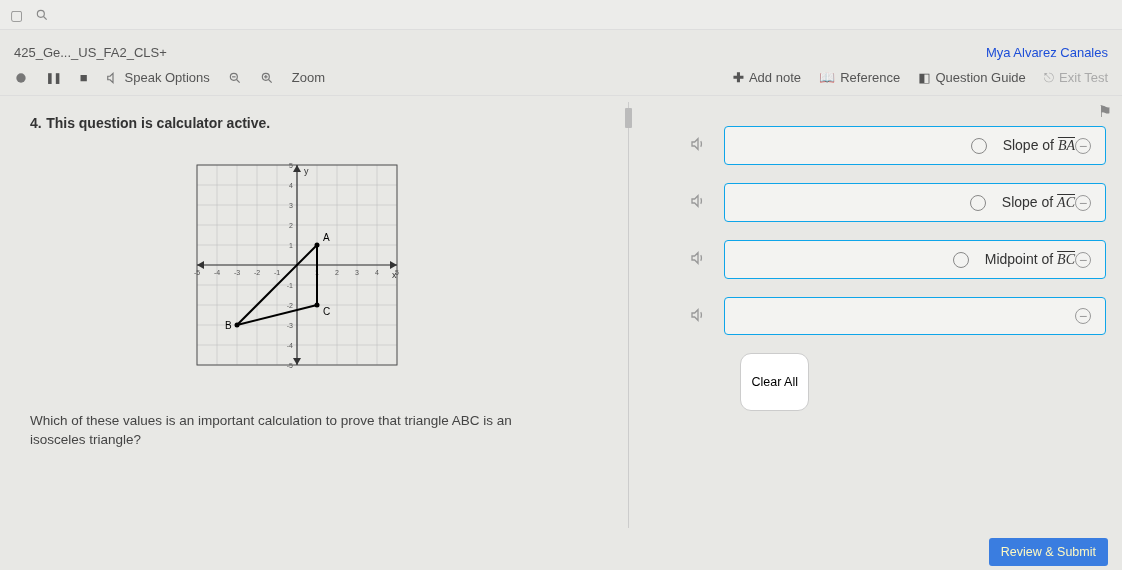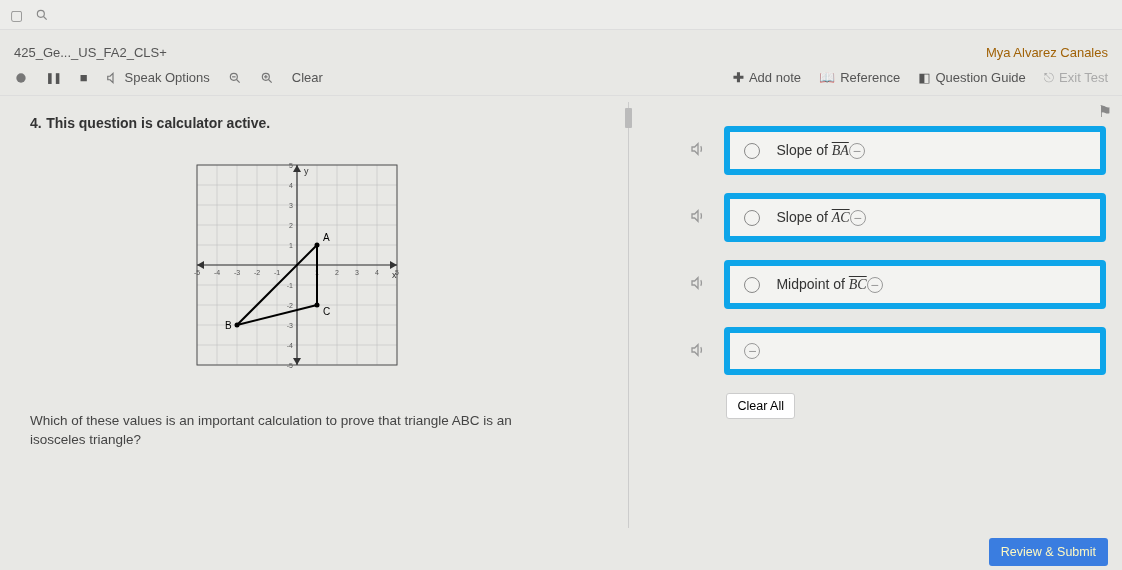--- a/index.html
+++ b/index.html
@@ -1,44 +1,44 @@
 <!DOCTYPE html>
 <html><head>
 <meta charset="utf-8">
 <style>
   * { box-sizing: border-box; margin: 0; padding: 0; }
   body { font-family: Arial, Helvetica, sans-serif; background: #e8e8e5; width: 1122px; height: 570px; overflow: hidden; color: #333; }
   .topbar { height: 30px; display: flex; align-items: center; padding: 0 10px; background: #ececea; border-bottom: 1px solid #ddd; gap: 12px; }
   .topbar .icon { color: #888; font-size: 14px; display: inline-flex; }
   .header { height: 30px; display: flex; align-items: flex-end; justify-content: space-between; padding: 0 14px; font-size: 13px; color: #555; }
   .header .left { font-weight: 500; }
-  .header .right { color: #a16207; }
+  .header .right { color: #1d4ed8; }
   .toolbar { height: 36px; display: flex; align-items: center; padding: 0 14px; gap: 18px; font-size: 13px; color: #555; border-bottom: 1px solid #ddd; }
   .toolbar .spacer { flex: 1; }
   .toolbar .btn { display: flex; align-items: center; gap: 5px; cursor: pointer; }
   .toolbar .disabled { color: #aaa; }
   .ico { width: 14px; height: 14px; display: inline-block; }
   .content { display: flex; height: calc(570px - 30px - 30px - 36px - 36px); position: relative; gap: 45px; }
   .left-pane { width: 52%; padding: 18px 20px 10px 30px; overflow: auto; position: relative; }
   .divider { width: 1px; background: #ccc; margin: 6px 0; position: relative; }
   .divider::before { content: ""; position: absolute; top: 6px; left: -3px; width: 7px; height: 20px; background: #bbb; border-radius: 1px; }
   .right-pane { flex: 1; padding: 30px 16px 10px 16px; overflow: auto; position: relative; }
   .qnum { font-weight: bold; font-size: 14px; display: inline; }
   .qtitle { font-weight: bold; font-size: 14px; display: inline; }
   .qbody { margin-top: 6px; font-size: 14px; color: #444; }
   .graph-wrap { display: flex; justify-content: center; margin-top: 18px; }
   .qprompt { margin-top: 32px; font-size: 13.5px; color: #444; line-height: 1.4; }
   .option-row { display: flex; align-items: center; gap: 14px; margin-bottom: 18px; }
   .speak-mini { color: #888; font-size: 14px; width: 20px; cursor: pointer; }
-  .option-box { flex: 1; display: flex; align-items: center; justify-content: flex-start; background: #f3f3f1; border: 6px solid #0ea5e9; border-radius: 4px; padding: 10px 14px; cursor: pointer; }
+  .option-box { flex: 1; display: flex; align-items: center; justify-content: flex-end; background: #f3f3f1; border: 1px solid #0ea5e9; border-radius: 4px; padding: 10px 14px; cursor: pointer; }
   .option-left { display: flex; align-items: center; gap: 16px; font-size: 14px; }
   .radio { width: 16px; height: 16px; border: 1.6px solid #888; border-radius: 50%; flex-shrink: 0; }
   .minus { width: 16px; height: 16px; border: 1.5px solid #999; border-radius: 50%; display: flex; align-items: center; justify-content: center; color: #999; font-size: 14px; line-height: 1; }
   .overline { text-decoration: overline; font-style: italic; font-family: Georgia, serif; }
-  .clear-btn { border: 1px solid #ccc; background: #fff; padding: 5px 10px; font-size: 12.5px; border-radius: 3px; cursor: pointer; margin-left: 36px; }
+  .clear-btn { border: 1px solid #ccc; background: #fff; padding: 21px 10px; font-size: 12.5px; border-radius: 11px; cursor: pointer; margin-left: 50px; }
   .footer { height: 36px; display: flex; align-items: center; justify-content: flex-end; padding: 0 14px; }
   .submit-btn { background: #3a7de0; color: #fef9c3; font-size: 12.5px; padding: 7px 12px; border-radius: 3px; border: none; cursor: pointer; }
   .flag-icon { position: absolute; right: 10px; top: 6px; color: #888; cursor: pointer; }
 </style>
 </head>
 <body>
 
 <div class="topbar">
   <span class="icon">▢</span>
   <span class="icon">
@@ -76,21 +76,21 @@
       </svg>
   </span>
   <span class="btn">
     <svg class="ico" viewBox="0 0 24 24" fill="none" stroke="#777" stroke-width="2">
         <circle cx="10" cy="10" r="6"></circle>
         <line x1="7" y1="10" x2="13" y2="10"></line>
         <line x1="10" y1="7" x2="10" y2="13"></line>
         <line x1="15" y1="15" x2="20" y2="20"></line>
       </svg>
   </span>
-  <span>Clear</span>
+  <span>Zoom</span>
 
   <span class="spacer"></span>
 
   <span class="btn">
     <span style="font-weight:bold;">✚</span>
     <span>Add note</span>
   </span>
   <span class="btn">
     <span>📖</span>
     <span>Reference</span>

